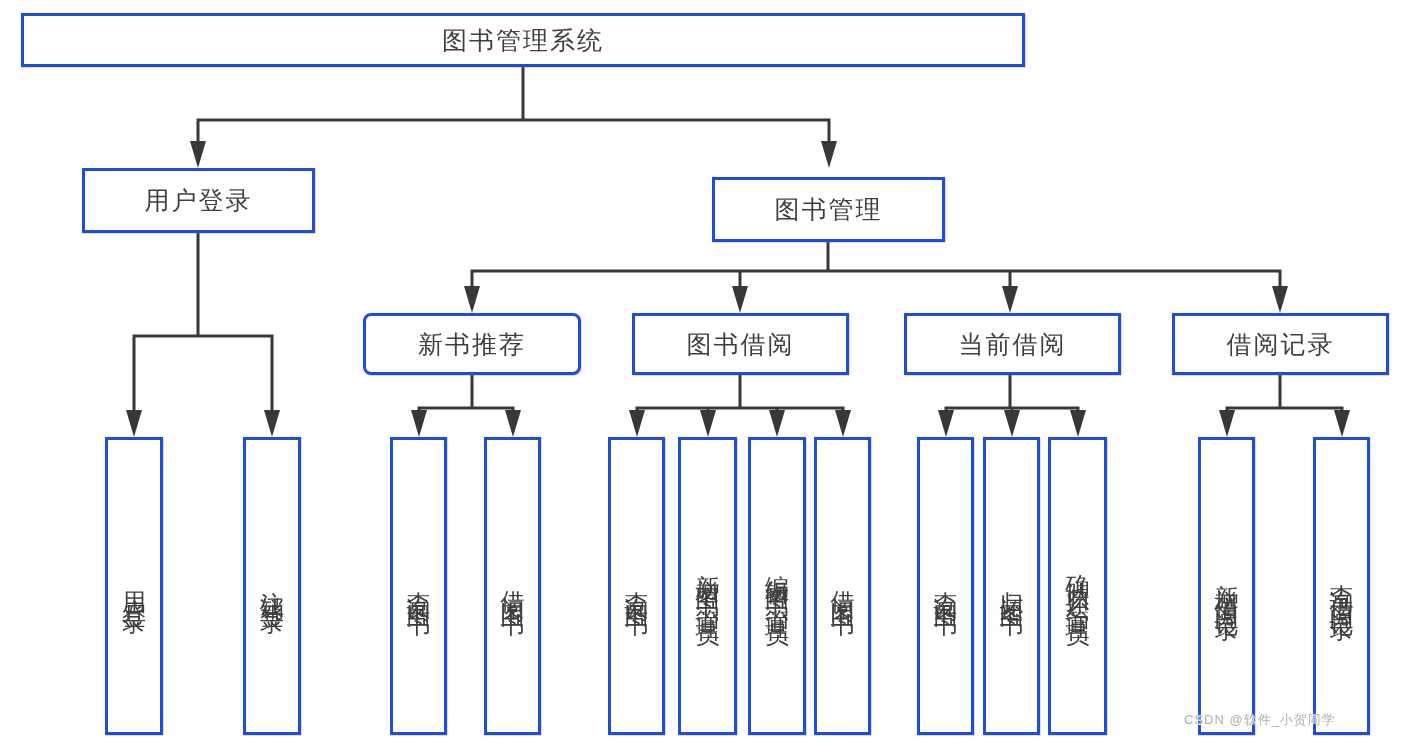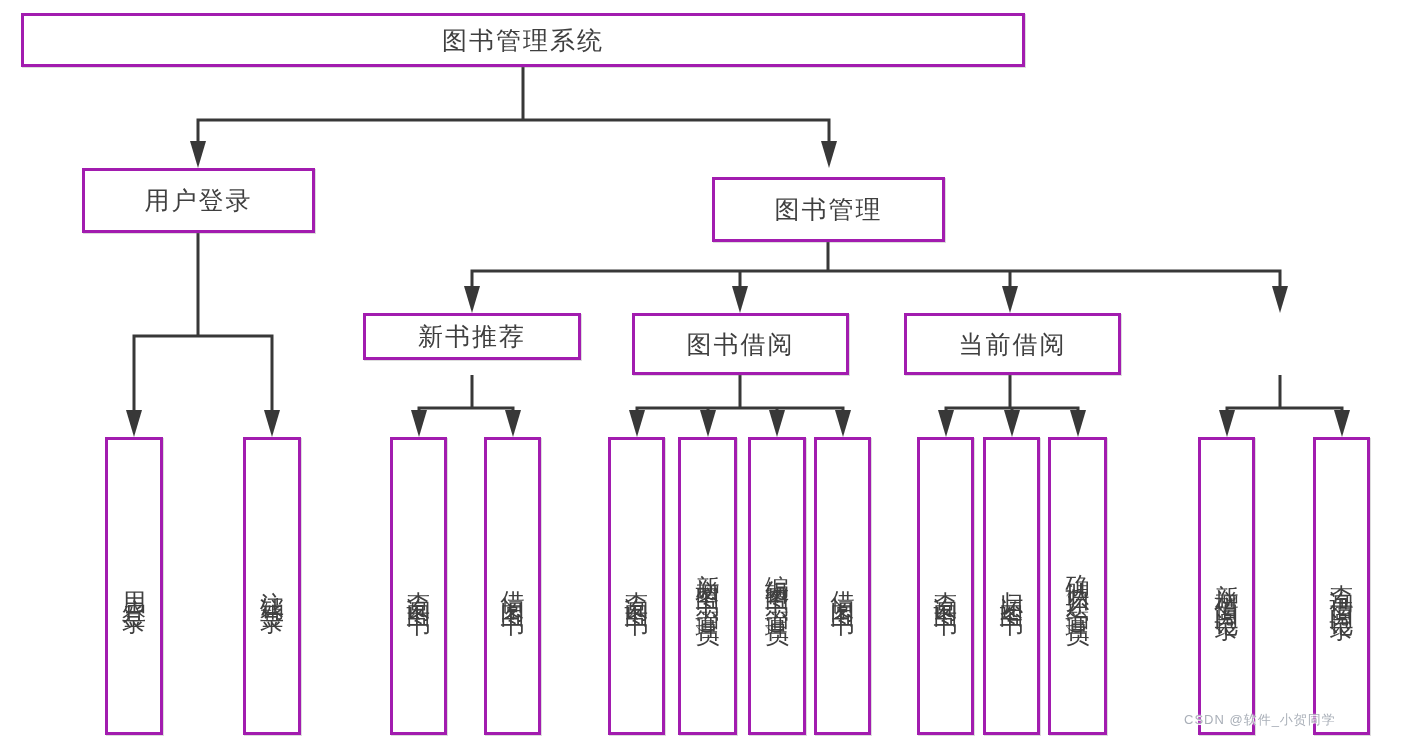--- a/index.html
+++ b/index.html
@@ -19,21 +19,21 @@
     position: absolute;
     left: 0;
     top: 0;
     width: 1405px;
     height: 747px;
     z-index: 1;
   }
   .node {
     position: absolute;
     box-sizing: border-box;
-    border: 3px solid #a21caf;
+    border: 3px solid #1d4ed8;
     background: #ffffff;
     display: flex;
     align-items: center;
     justify-content: center;
     color: #3f3f3f;
     font-size: 25px;
     letter-spacing: 2px;
     z-index: 2;
     text-align: center;
     box-shadow: 1px 1px 0 rgba(120,120,120,0.25);
@@ -105,26 +105,27 @@
         <polygon points="1334,410 1350,410 1342,437" fill="#383838"></polygon>
       </g>
     </svg>
 
   <div class="node" style="left:21px; top:13px; width:1004px; height:54px;">图书管理系统</div>
 
   <div class="node" style="left:82px; top:168px; width:233px; height:65px;">用户登录</div>
 
   <div class="node" style="left:712px; top:168px; width:233px; height:65px;margin-top:9px;">图书管理</div>
 
-  <div class="node" style="left:363px; top:313px; width:218px; height:47px;">新书推荐</div>
+  <div class="node" style="left:363px; top:313px; width:218px; height:62px;border-radius:8px;">新书推荐</div>
 
   <div class="node" style="left:632px; top:313px; width:217px; height:62px;">图书借阅</div>
 
   <div class="node" style="left:904px; top:313px; width:217px; height:62px;">当前借阅</div>
 
+  <div class="node" style="left:1172px; top:313px; width:217px; height:62px;">借阅记录</div>
 
   <div class="node leaf" style="left:105px; top:437px; width:58px; height:298px;">
     <span class="vtext">用户登录</span>
   </div>
   <div class="node leaf" style="left:243px; top:437px; width:58px; height:298px;">
     <span class="vtext">注销登录</span>
   </div>
 
   <div class="node leaf" style="left:390px; top:437px; width:57px; height:298px;">
     <span class="vtext">查询图书</span>

